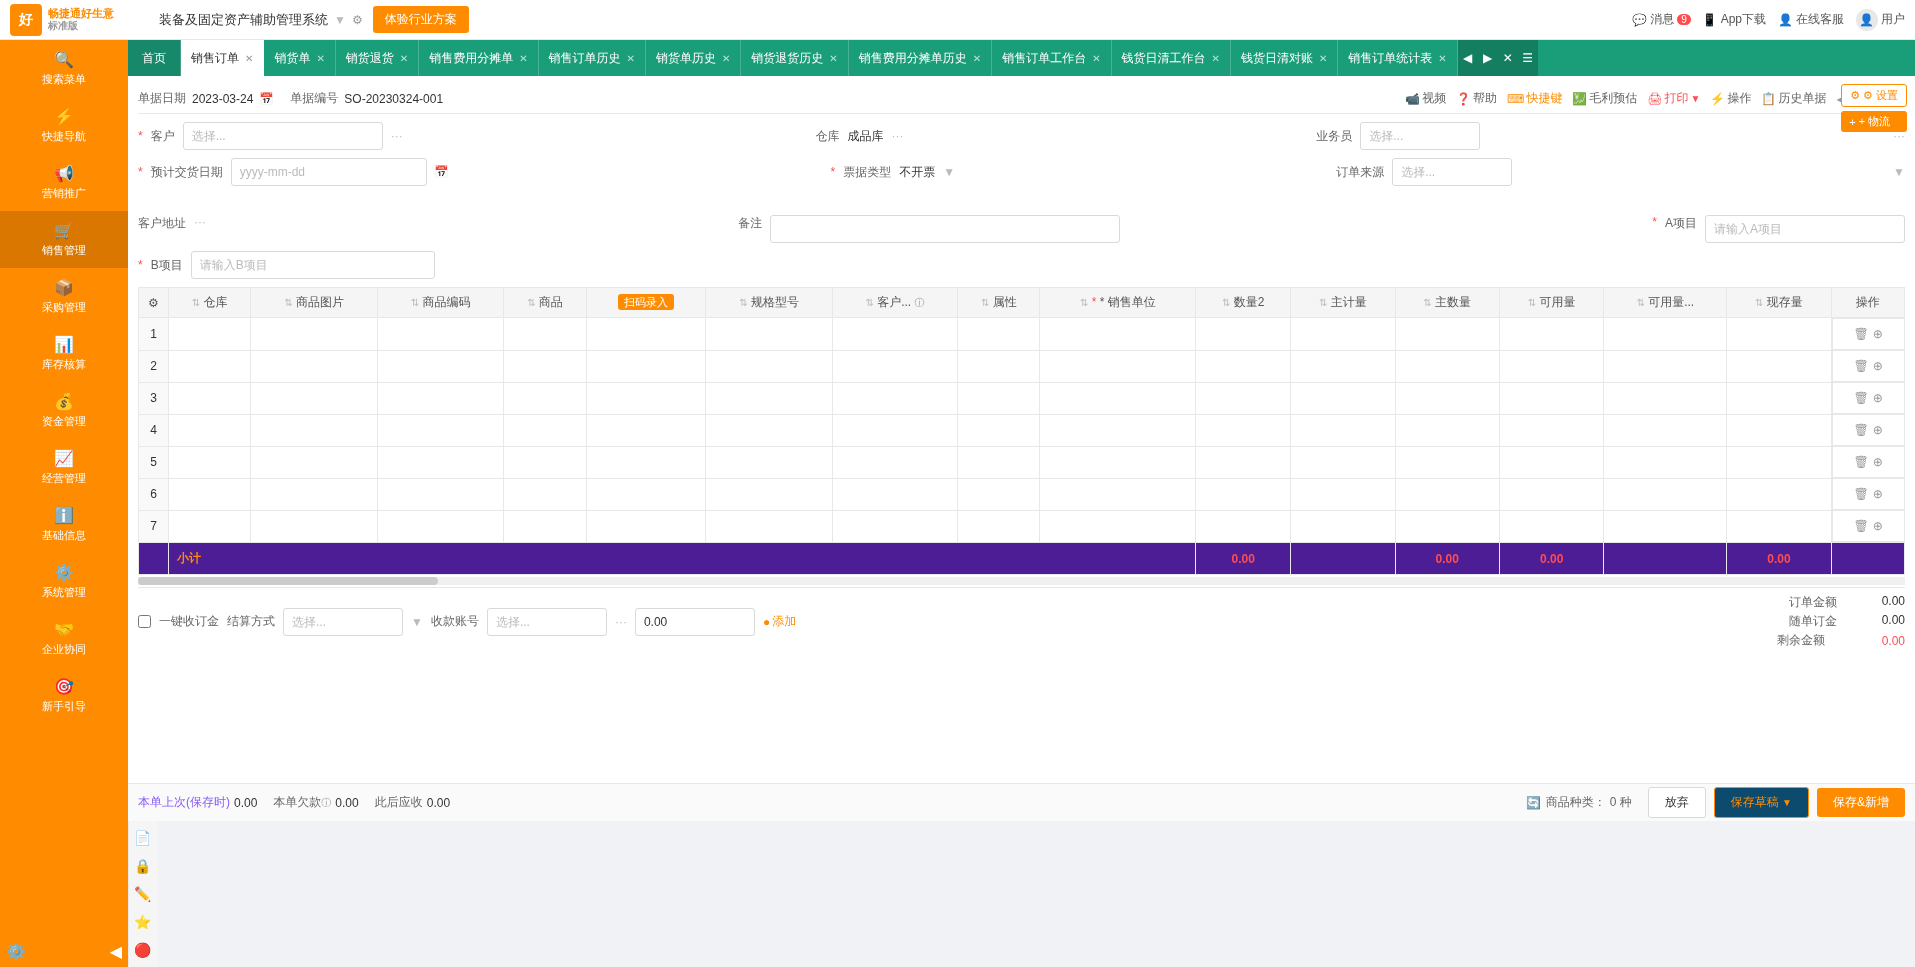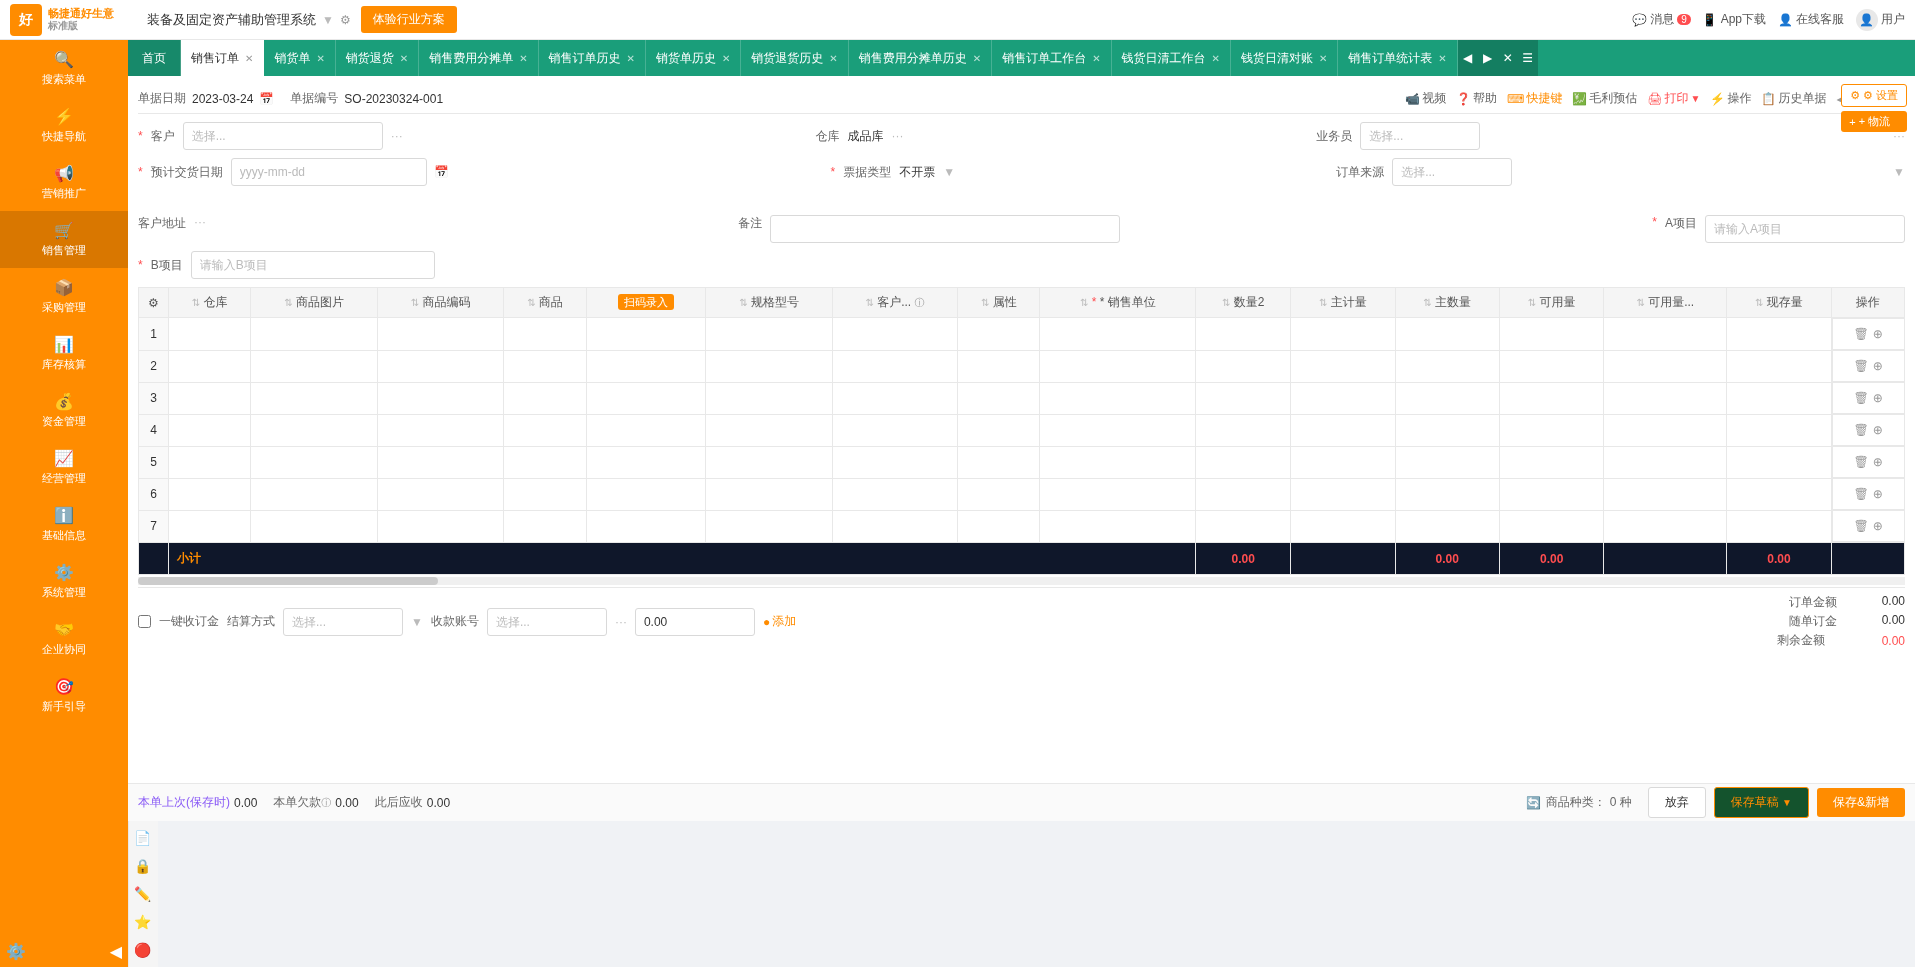--- a/index.html
+++ b/index.html
@@ -11,21 +11,21 @@
     .main-area { display: flex; flex: 1; overflow: hidden; }
     .sidebar { width: 128px; background: #ff8c00; display: flex; flex-direction: column; flex-shrink: 0; }
     .content-area { flex: 1; display: flex; flex-direction: column; overflow: hidden; }
     .tab-bar { height: 36px; background: #1a9e7a; display: flex; align-items: center; padding: 0; flex-shrink: 0; overflow: hidden; }
     .bottom-bar { height: 38px; background: #fafafa; border-top: 1px solid #e8e8e8; display: flex; align-items: center; padding: 0 10px; flex-shrink: 0; }
 
     
     .logo-area { display: flex; align-items: center; gap: 6px; width: 125px; }
     .logo-icon { width: 32px; height: 32px; background: #ff8c00; border-radius: 4px; display: flex; align-items: center; justify-content: center; color: white; font-size: 14px; font-weight: bold; }
     .logo-text { font-size: 11px; color: #ff8c00; font-weight: bold; line-height: 1.2; }
-    .app-title-area { display: flex; align-items: center; gap: 6px; margin-left: 12px; }
+    .app-title-area { display: flex; align-items: center; gap: 6px; margin-left: 24px; }
     .app-title { font-size: 13px; color: #333; }
     .top-actions { margin-left: 10px; display: flex; align-items: center; gap: 6px; }
     .btn-solution { background: #ff8c00; color: white; border: none; padding: 5px 12px; border-radius: 3px; cursor: pointer; font-size: 12px; }
     .top-right { margin-left: auto; display: flex; align-items: center; gap: 12px; font-size: 12px; color: #555; }
     .top-right-item { display: flex; align-items: center; gap: 3px; cursor: pointer; }
     .badge { background: #ff4d4f; color: white; border-radius: 10px; padding: 0 4px; font-size: 10px; }
     .sidebar-item { display: flex; flex-direction: column; align-items: center; padding: 10px 4px; cursor: pointer; color: white; font-size: 11px; gap: 3px; position: relative; }
     .sidebar-item.active { background: rgba(0,0,0,0.15); }
     .sidebar-icon { font-size: 16px; }
     .sidebar-label { font-size: 11px; }
@@ -40,23 +40,23 @@
     .form-input { border: 1px solid #d9d9d9; border-radius: 3px; padding: 3px 8px; height: 28px; font-size: 12px; color: #333; min-width: 120px; outline: none; }
     .form-input::placeholder { color: #bbb; }
 
     
     .data-table { width: 100%; border-collapse: collapse; font-size: 12px; }
     .data-table th { background: #f5f5f5; border: 1px solid #e8e8e8; padding: 6px 4px; text-align: center; white-space: nowrap; color: #555; font-weight: normal; }
     .data-table td { border: 1px solid #e8e8e8; padding: 4px; text-align: center; height: 32px; color: #333; }
     .col-num { width: 30px; background: #f9f9f9; color: #999; }
 
     
-    .subtotal-row td { background: #0f172a; font-weight: bold; }
+    .subtotal-row td { background: #4c1d95; font-weight: bold; }
     .btn-discard { border: 1px solid #d9d9d9; background: white; color: #333; padding: 6px 16px; border-radius: 3px; cursor: pointer; font-size: 12px; }
-    .btn-save-draft { border: 1px solid #ff8c00; background: #14532d; color: #ff8c00; padding: 6px 16px; border-radius: 3px; cursor: pointer; font-size: 12px; }
+    .btn-save-draft { border: 1px solid #ff8c00; background: #0c4a6e; color: #ff8c00; padding: 6px 16px; border-radius: 3px; cursor: pointer; font-size: 12px; }
     .btn-save-new { background: #ff8c00; color: white; border: none; padding: 6px 16px; border-radius: 3px; cursor: pointer; font-size: 12px; }
 
     
     .right-panel { width: 30px; background: #f5f5f5; border-left: 1px solid #e8e8e8; display: flex; flex-direction: column; align-items: center; padding: 4px 0; gap: 2px; flex-shrink: 0; }
     .right-icon { width: 26px; height: 26px; display: flex; align-items: center; justify-content: center; cursor: pointer; border-radius: 3px; font-size: 14px; color: #999; }
 
     .scrollbar-area { height: 8px; background: #f0f0f0; margin: 2px 0; }
     .scrollbar-thumb { height: 8px; width: 300px; background: #ccc; border-radius: 4px; }
 
     

